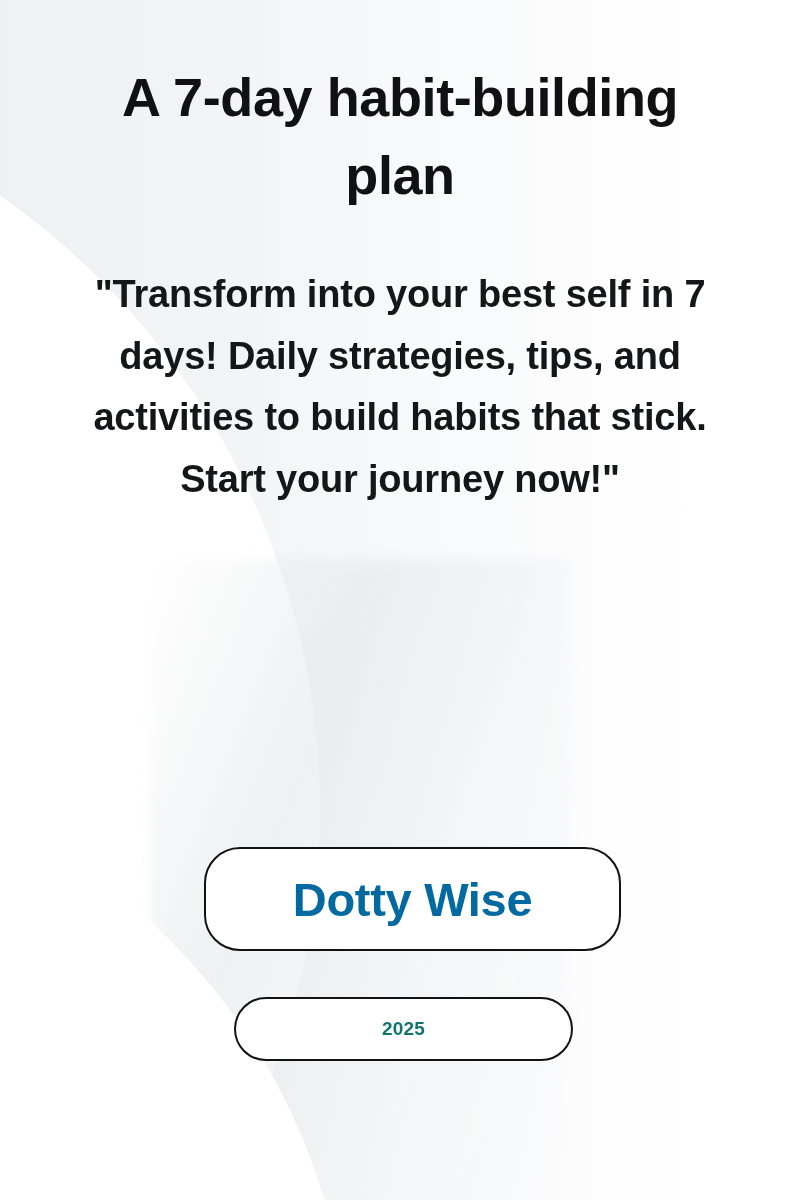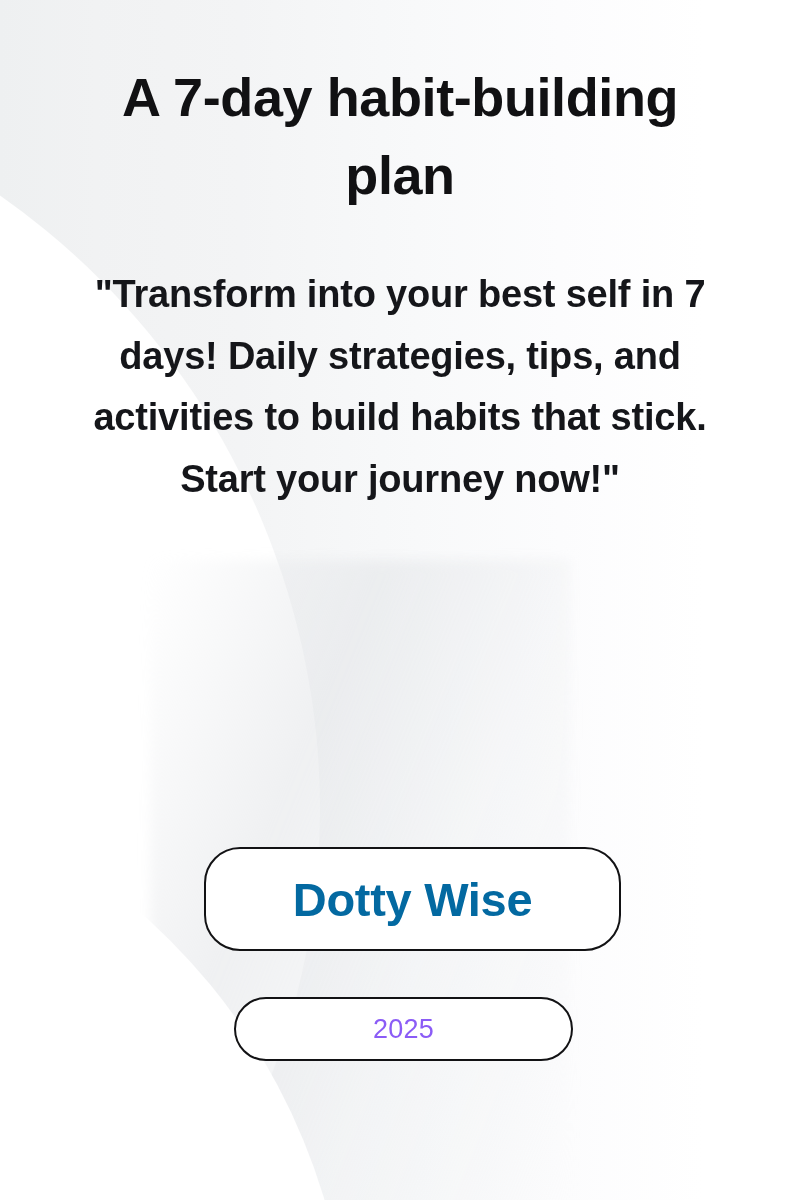--- a/index.html
+++ b/index.html
@@ -147,24 +147,24 @@
     height: 64px;
     border: 2px solid #121214;
     border-radius: 32px;
     background: #ffffff;
     display: flex;
     align-items: center;
     justify-content: center;
   }
 
   .year-text {
-    font-size: 27px;
-    font-weight: 400;
+    font-size: 19px;
+    font-weight: 700;
     letter-spacing: 0.2px;
-    color: #8b5cf6;
+    color: #0f766e;
   }
 </style>
 </head>
 <body>
 
 <div id="cover">
 
   <div class="bg-layer">
     <div class="blob blob-one"></div>
     <div class="blob-shade"></div>

